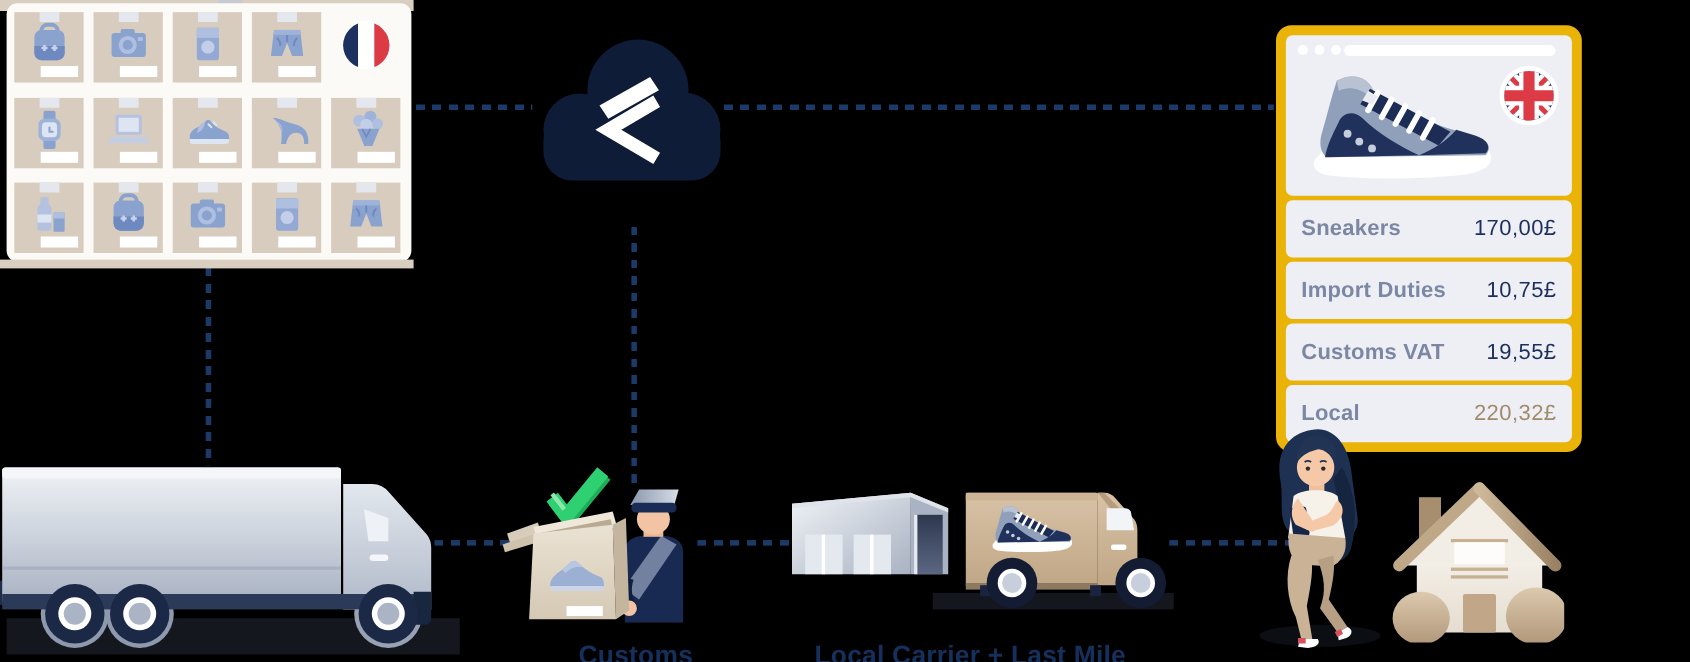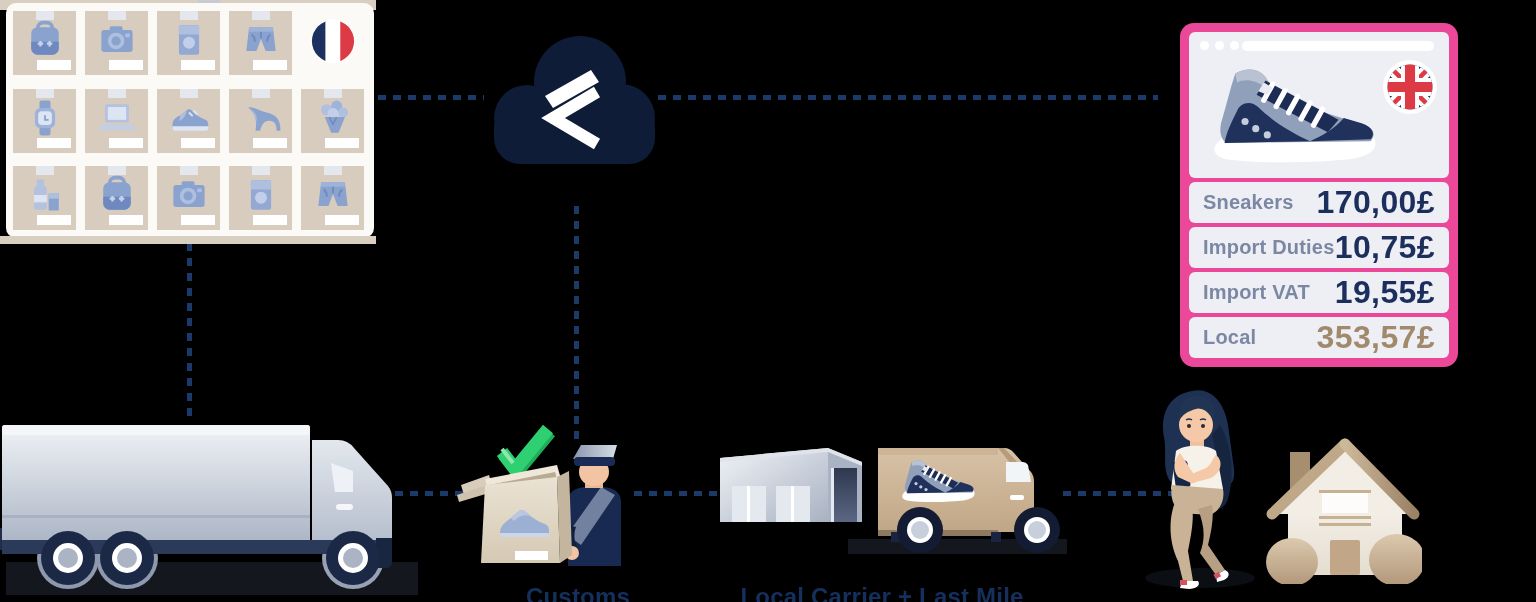--- a/index.html
+++ b/index.html
@@ -22,33 +22,33 @@
   .shelf-row{display:flex;gap:9px;}
   .tile{width:63px;height:64px;background:#d7ccbe;position:relative;flex:0 0 auto;}
   .tile .tab{position:absolute;top:0;left:50%;transform:translateX(-50%);width:18px;height:9px;background:#e4e7ed;}
   .tile .pricebar{position:absolute;right:5px;bottom:5px;width:34px;height:10px;background:#fff;}
   .tile .picon{position:absolute;left:50%;top:7px;transform:translateX(-50%);width:44px;height:44px;}
   .tile-flag{background:transparent;}
   .tile-flag .flag-fr{position:absolute;left:50%;top:50%;transform:translate(-50%,-54%);width:46px;height:46px;}
   
   #cloud{left:487px;top:30px;width:170px;height:136px;}
   
-  #card{left:1160px;top:23px;width:278px;height:344px;background:#ec4899;border-radius:14px;
-    padding:9px;box-sizing:border-box;margin-left:20px;}
+  #card{left:1160px;top:23px;width:278px;height:388px;background:#eab308;border-radius:14px;
+    padding:9px;box-sizing:border-box;}
   #card .card-inner{display:flex;flex-direction:column;gap:4px;height:100%;}
   #card .sec{background:#edeff4;border-radius:6px;}
   #card .hero{flex:0 0 146px;position:relative;}
   #card .dots{position:absolute;left:11px;top:9px;display:flex;gap:6px;}
   #card .dots i{width:9px;height:9px;border-radius:50%;background:#fff;}
   #card .addr{position:absolute;left:53px;top:9px;width:192px;height:10px;background:#fff;border-radius:5px;}
   #card .hero-sneaker{position:absolute;left:16px;top:32px;width:178px;height:108px;}
   #card .flag-uk{position:absolute;right:12px;top:28px;width:54px;height:54px;}
   #card .row{flex:1;display:flex;align-items:center;justify-content:space-between;padding:0 14px;}
   #card .lbl{font-size:20px;font-weight:600;color:#7b87a3;letter-spacing:.2px;}
-  #card .val{font-size:32px;font-weight:700;color:#1c2e5c;letter-spacing:.4px;}
+  #card .val{font-size:20px;font-weight:400;color:#1c2e5c;letter-spacing:.4px;}
   #card .val.total{color:#a08a6b;}
   
   #road-truck{left:6px;top:562px;width:412px;height:33px;background:#14171e;}
   #road-van{left:848px;top:539px;width:219px;height:15px;background:#14171e;}
   
   #truck{left:0;top:420px;width:400px;height:175px;}
   #customs{left:455px;top:405px;width:190px;height:172px;}
   #warehouse{left:718px;top:444px;width:146px;height:80px;}
   #van{left:873px;top:444px;width:192px;height:112px;}
   #house{left:1262px;top:432px;width:160px;height:152px;}
@@ -482,26 +482,26 @@
     </div>
     <div class="sec row">
       <span class="lbl">Sneakers</span>
       <span class="val">170,00£</span>
     </div>
     <div class="sec row">
       <span class="lbl">Import Duties</span>
       <span class="val">10,75£</span>
     </div>
     <div class="sec row">
-      <span class="lbl">Import VAT</span>
+      <span class="lbl">Customs VAT</span>
       <span class="val">19,55£</span>
     </div>
     <div class="sec row">
       <span class="lbl">Local</span>
-      <span class="val total">353,57£</span>
+      <span class="val total">220,32£</span>
     </div>
   </div>
 </div>
 
 <svg id="woman" class="abs" viewBox="0 0 122 212">
   <ellipse cx="60" cy="193" rx="55" ry="10" fill="#0b0e13"></ellipse>
   <path d="M52,6 C28,10 20,30 24,52 C27,68 22,84 30,96 C38,106 58,108 70,100 C86,108 96,100 94,84 L88,40 C84,16 70,2 52,6 Z" fill="#1f3152"></path>
   <path d="M80,40 C92,60 95,90 88,114 C84,126 72,128 68,120 C78,100 78,70 72,50 Z" fill="#16253f"></path>
   <rect x="50" y="54" width="14" height="12" fill="#efbf9e"></rect>
   <circle cx="56" cy="40" r="17" fill="#f5c9a7"></circle>

